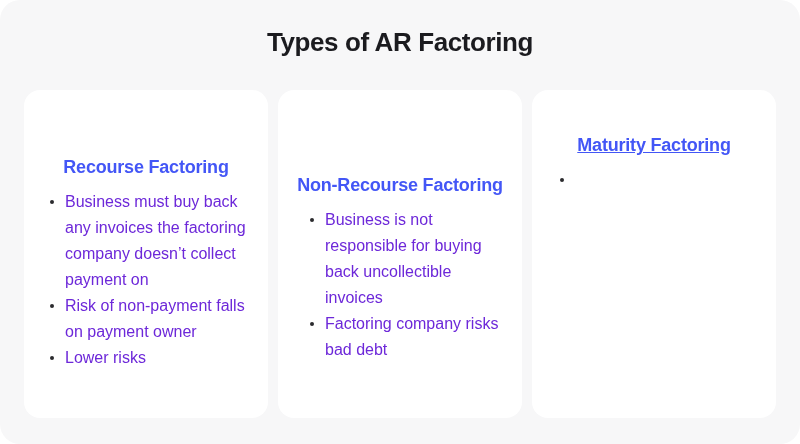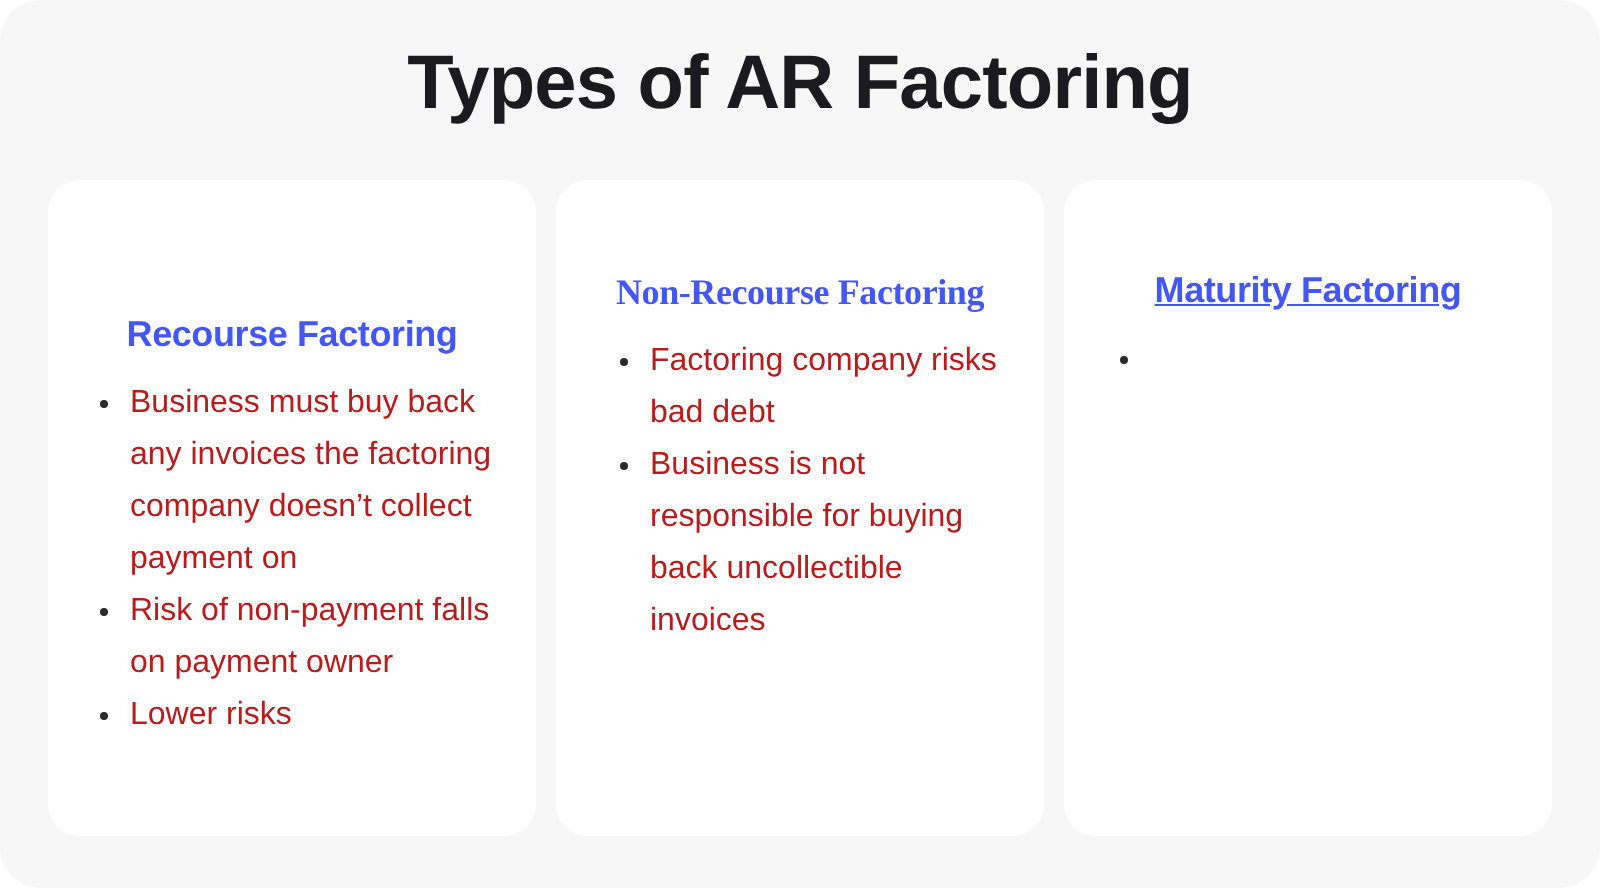--- a/index.html
+++ b/index.html
@@ -18,21 +18,21 @@
     font-family: "Liberation Sans", sans-serif;
     box-sizing: border-box;
   }
 
   #page-title {
     position: absolute;
     top: 22px;
     left: 0;
     width: 800px;
     text-align: center;
-    font-size: 38px;
+    font-size: 26px;
     font-weight: bold;
     color: #1b1b1f;
     letter-spacing: -0.4px;
     line-height: 40px;
   }
 
   #cards {
     position: absolute;
     top: 90px;
     left: 24px;
@@ -69,41 +69,41 @@
     list-style: none;
     margin: 0;
     padding: 0;
   }
 
   .bullet-item {
     position: relative;
     padding-left: 17px;
     font-size: 16px;
     line-height: 26px;
-    color: #b91c1c;
+    color: #6d28d9;
     margin-bottom: 0px;
   }
 
   .bullet-item .dot {
     position: absolute;
     left: 2px;
     top: 11px;
     width: 4px;
     height: 4px;
     border-radius: 50%;
     background: #2b2b2e;
   }
 
   
   .card-1 .bullet-list { margin-left: 10px; margin-right: 2px; }
   .card-2 .bullet-list { margin-left: 16px; margin-right: 2px; }
   .card-3 .bullet-list { margin-left: 12px; margin-right: 0px; }
 
   .card-1 .card-heading { margin-top: 47px; }
-  .card-2 .card-heading { margin-top: 26px; font-family: Liberation Serif, serif; }
+  .card-2 .card-heading { margin-top: 65px; }
   .card-3 .card-heading { margin-top: 25px; text-decoration: underline; }
 </style>
 </head>
 <body>
 
 <div id="canvas">
 
   <div id="page-title">Types of AR Factoring</div>
 
   <div id="cards">
@@ -124,25 +124,25 @@
           <span>Lower risks</span>
         </li>
       </ul>
     </div>
 
     <div class="card card-2">
       <div class="card-heading">Non-Recourse Factoring</div>
       <ul class="bullet-list">
         <li class="bullet-item">
           <span class="dot"></span>
-          <span>Factoring company risks bad debt</span>
+          <span>Business is not responsible for buying back uncollectible invoices</span>
         </li>
         <li class="bullet-item">
           <span class="dot"></span>
-          <span>Business is not responsible for buying back uncollectible invoices</span>
+          <span>Factoring company risks bad debt</span>
         </li>
       </ul>
     </div>
 
     <div class="card card-3">
       <div class="card-heading">Maturity Factoring</div>
       <ul class="bullet-list">
         <li class="bullet-item">
           <span class="dot"></span>
         </li>

